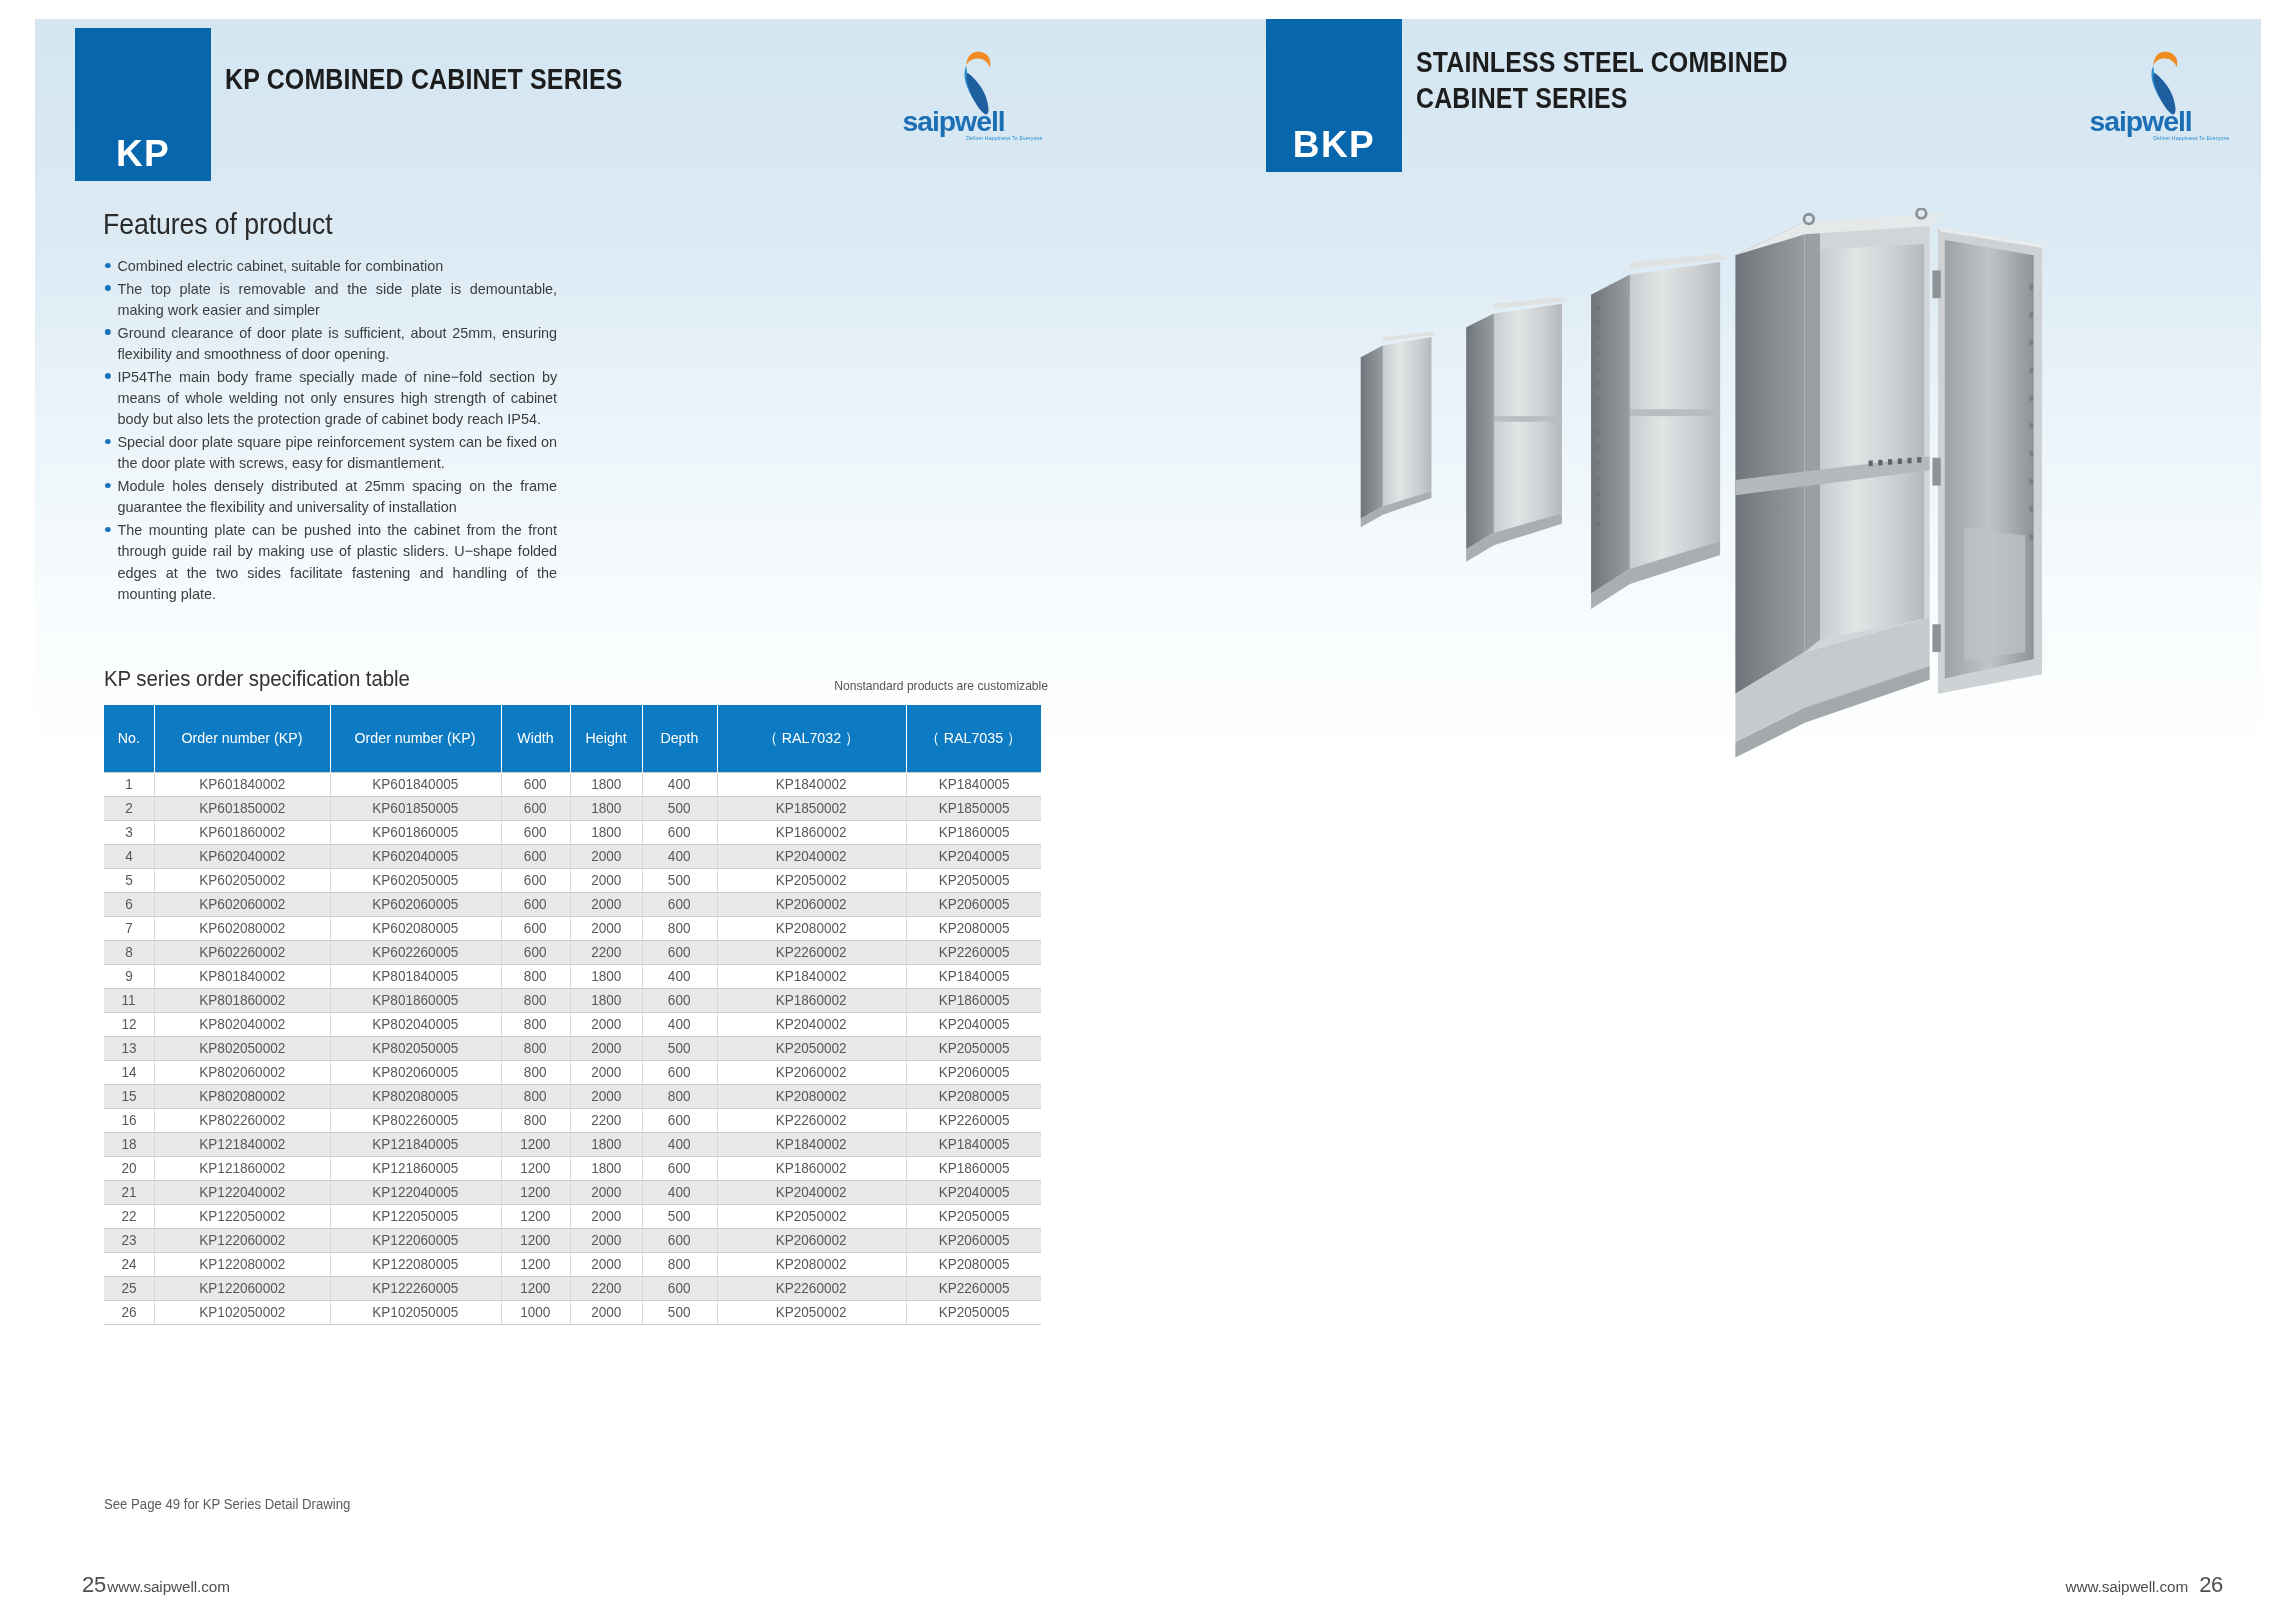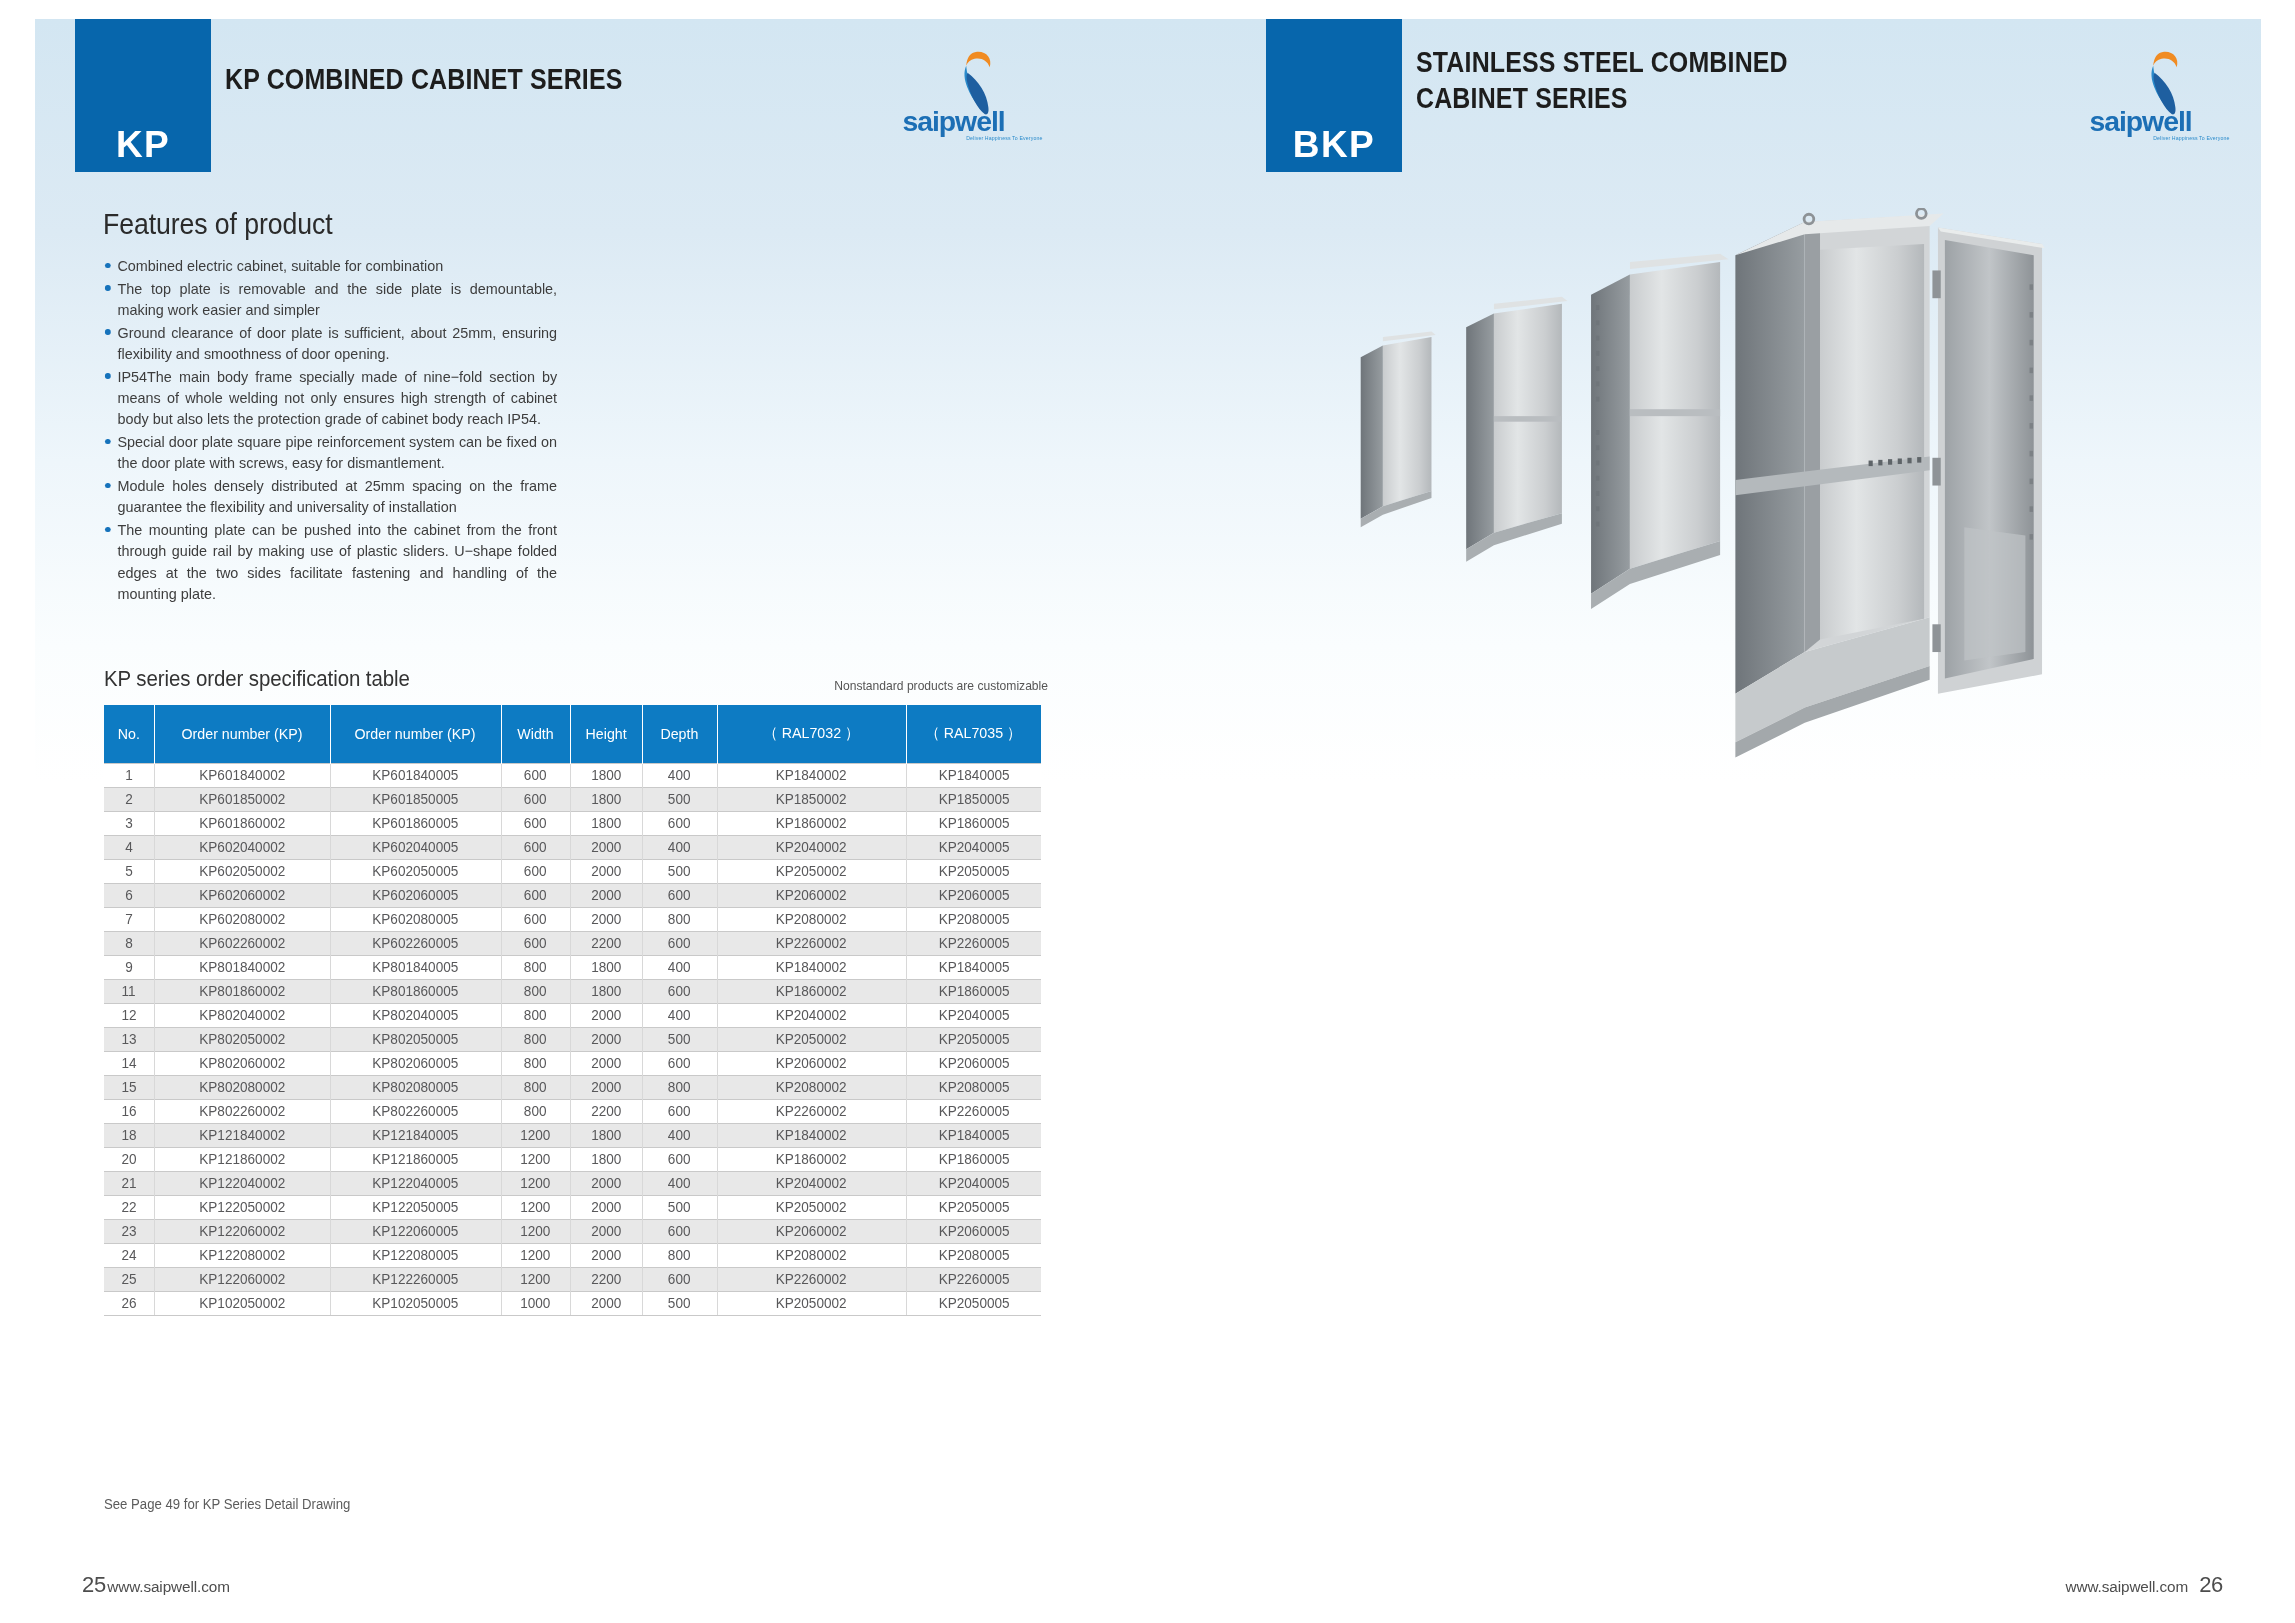--- a/index.html
+++ b/index.html
@@ -83,21 +83,21 @@
   .spec-table col.c-ord1  { width: 176px; }
   .spec-table col.c-ord2  { width: 171px; }
   .spec-table col.c-w     { width: 69px; }
   .spec-table col.c-h     { width: 72px; }
   .spec-table col.c-d     { width: 75px; }
   .spec-table col.c-r1    { width: 189px; }
   .spec-table col.c-r2    { width: 135px; }
   .spec-table thead th {
     background: #0d7bc3; color: #ffffff;
     font-size: 15.3px; font-weight: 400;
-    height: 58px; vertical-align: middle; text-align: center;
+    height: 67px; vertical-align: middle; text-align: center;
     border-right: 1.4px solid #ffffff;
     transform-origin: center;
   }
   .spec-table thead th:last-child { border-right: none; }
   .spec-table thead th span { display: inline-block; transform: scaleX(0.93); }
   .spec-table tbody td {
     font-size: 14.6px; color: #58585a; text-align: center;
     height: 23px; padding: 0; line-height: 23px;
     border-top: 0.7px solid #c9c9c9;
     border-right: 0.7px solid #d8d8d8;
@@ -130,21 +130,21 @@
 </style>
 </head>
 <body>
 
 <div class="spread">
 
   <div class="page page-left">
     <div class="page-bg"></div>
 
     <div class="hdr" style="left:75px; width:1041px;">
-      <div class="badge" style="left:0;">
+      <div class="badge" style="left:0;margin-top:9px;">
         <span class="badge-txt">KP</span>
       </div>
       <div class="hdr-title" style="left:150px; top:43px;">KP COMBINED CABINET SERIES</div>
 
       <div class="logo" style="left:823px; top:26px;">
         <svg viewBox="0 0 220 140" xmlns="http://www.w3.org/2000/svg">
           <path d="M112 10 C 126 8, 136 18, 132 32 C 128 22, 120 18, 110 20 C 104 21, 100 25, 98 30 C 99 18, 104 11, 112 10 Z" fill="#f08b22"></path>
           <path d="M98 30 C 100 52, 108 70, 122 84 C 128 90, 130 94, 129 99 C 118 92, 106 78, 100 62 C 95 50, 94 39, 98 30 Z" fill="#2b8bcb"></path>
           <path d="M100 40 C 116 52, 128 70, 130 90 C 131 98, 129 101, 125 100 C 114 92, 104 72, 100 56 C 98 49, 98 43, 100 40 Z" fill="#1e5fa0"></path>
           <g fill="#1c6fb5" font-family="Liberation Sans, sans-serif" font-size="41" font-weight="700" letter-spacing="-1.5">

